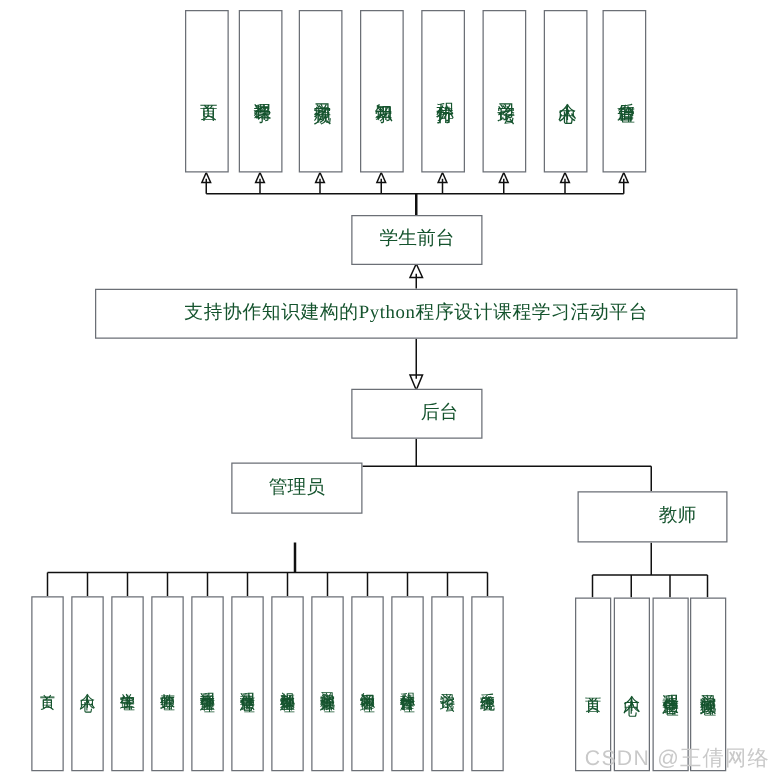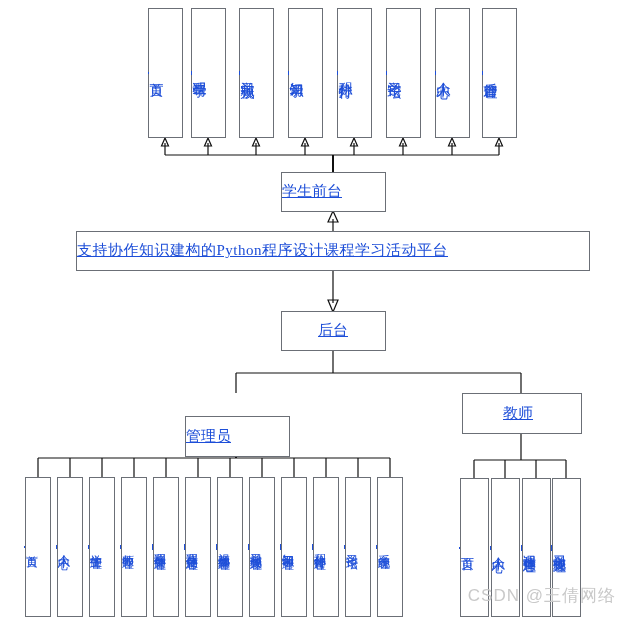--- a/index.html
+++ b/index.html
@@ -15,23 +15,23 @@
     font-family: "Liberation Serif", "DejaVu Serif", serif;
     overflow: hidden;
   }
   .node {
     position: absolute;
     box-sizing: border-box;
     border: 1px solid #6b6f76;
     background: #ffffff;
     display: flex;
     align-items: center;
-    color: #1d4ed8;
+    justify-content: center;
+    color: #14532d;
     z-index: 2;
-    text-decoration: underline;
   }
   .node .lbl {
     display: block;
     line-height: 1.05;
     text-align: center;
   }
   
   .vert .lbl {
     writing-mode: vertical-rl;
     text-orientation: upright;
@@ -53,21 +53,21 @@
   }
   svg.links line, svg.links path {
     stroke: #101010;
     stroke-width: 1.2;
     fill: none;
   }
   svg.links .thick { stroke-width: 2; }
   .watermark {
     position: absolute;
     right: 8px;
-    bottom: 16px;
+    bottom: 5px;
     font-size: 17px;
     color: #c9c9c9;
     font-family: "Liberation Sans", sans-serif;
     letter-spacing: 1px;
     z-index: 5;
     white-space: nowrap;
   }
 </style>
 </head>
 <body>
@@ -167,21 +167,21 @@
   </div>
 
   <div class="node platform" style="left:76px; top:231px; width:514px; height:40px;">
     <span class="lbl">支持协作知识建构的Python程序设计课程学习活动平台</span>
   </div>
 
   <div class="node mid" style="left:281px; top:311px; width:105px; height:40px;padding-left:36px;">
     <span class="lbl">后台</span>
   </div>
 
-  <div class="node mid" style="left:185px; top:416px; width:105px; height:41px;">
+  <div class="node mid" style="left:185px; top:370px; width:105px; height:41px;">
     <span class="lbl">管理员</span>
   </div>
 
   <div class="node mid" style="left:462px; top:393px; width:120px; height:41px;padding-left:40px;">
     <span class="lbl">教师</span>
   </div>
 
   <div class="node vert admin-leaf" style="left:25px; top:477px; width:26px; height:140px;">
     <span class="lbl">首页</span>
   </div>

